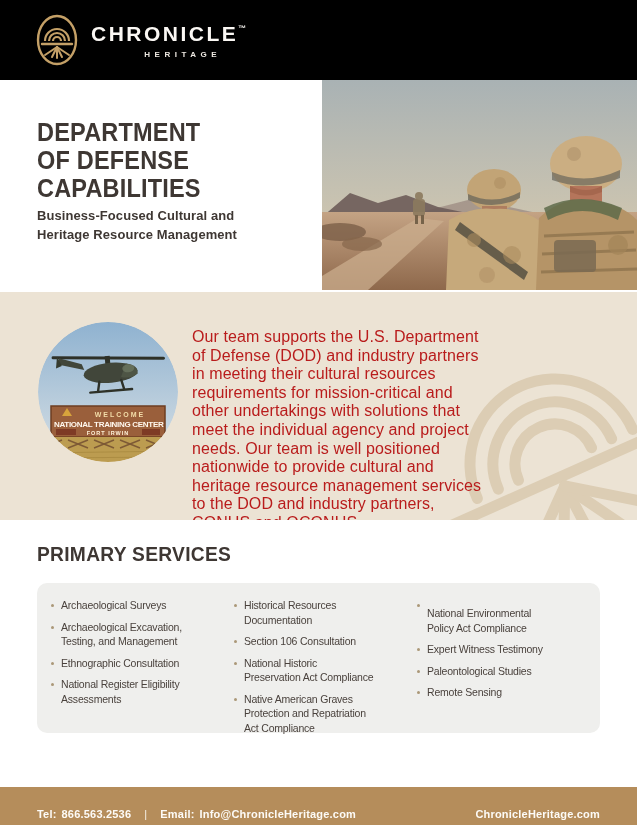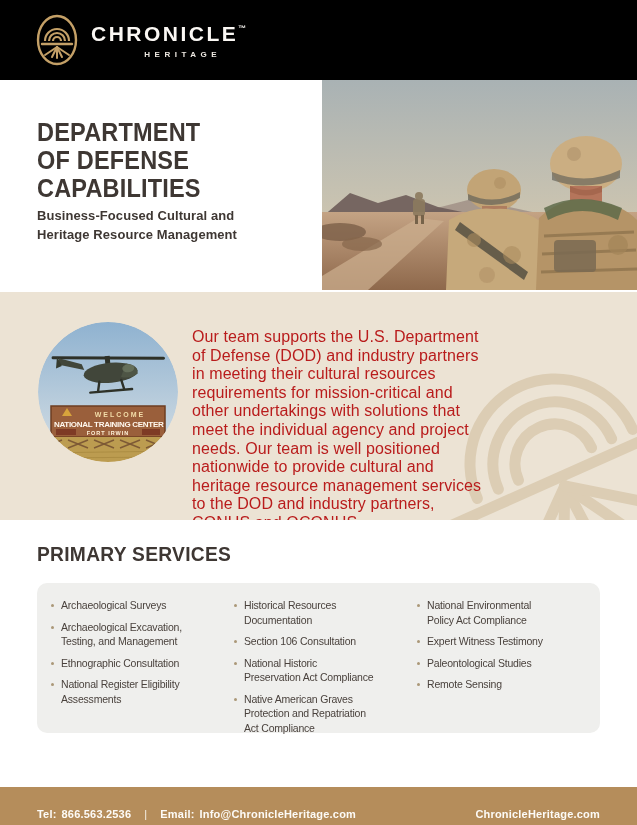--- a/index.html
+++ b/index.html
@@ -69,21 +69,21 @@
   .svc-col li { display:flex; gap:7px; margin-bottom:7px; }
   .dot { width:3px; height:3px; border-radius:50%; background:#AB9878; flex:0 0 3px; margin-top:6px; }
   .it {
     color:#4A423D; font-size:10.5px; line-height:14.5px; font-weight:400;
     letter-spacing:-0.2px;
   }
   .col-1 li:nth-child(2) .it { max-width:128px; }
   .col-1 li:nth-child(4) .it { max-width:140px; }
   .col-2 li:nth-child(3) .it { max-width:132px; }
   .col-2 li:nth-child(4) .it { max-width:130px; }
-  .col-3 li:nth-child(1) .it { max-width:118px; }
+  .col-3 li:nth-child(1) .it { max-width:118px;margin-top:8px; }
 
   
   .footer {
     position:absolute; left:0; top:772px; width:637px; height:53px;
     background:#B58D5B; color:#FDFBF7; display:flex; align-items:center;
     justify-content:space-between; padding:0 37px; font-size:11px; font-weight:700;
     letter-spacing:0.2px;
     margin-top:15px;
   }
   .footer .grp { display:flex; align-items:center; gap:5px; }

